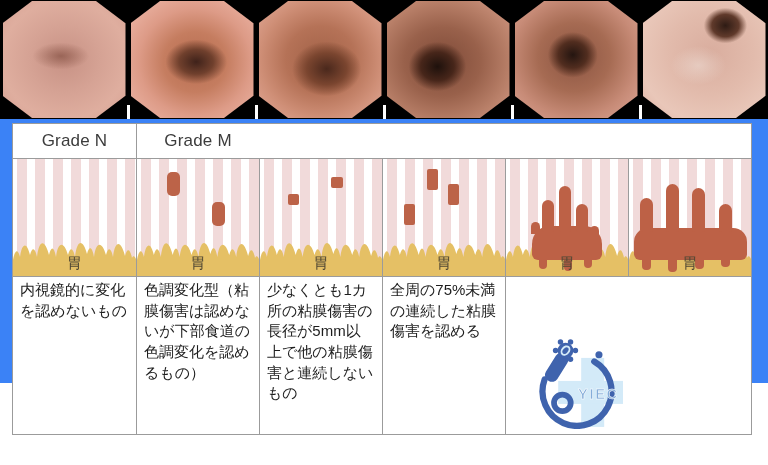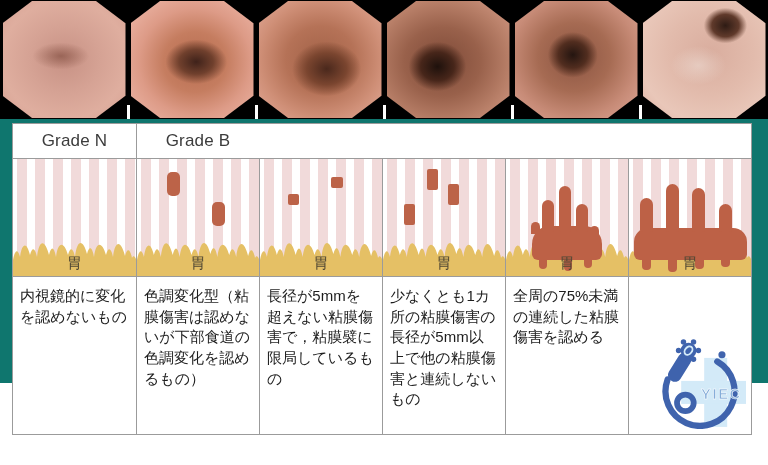--- a/index.html
+++ b/index.html
@@ -1,18 +1,18 @@
 <!DOCTYPE html>
 <html><head>
 <meta charset="utf-8">
 <style>
   * { margin:0; padding:0; box-sizing:border-box; }
   html,body { width:768px; height:465px; background:#ffffff; overflow:hidden;
               font-family:"Liberation Sans","DejaVu Sans",sans-serif; }
-  .figure { position:relative; width:768px; height:383px; background:#0f766e; }
+  .figure { position:relative; width:768px; height:383px; background:#3b82f6; }
 
   
   .photo-strip { position:absolute; left:0; top:0; width:768px; height:119px;
                  background:#000; display:flex; }
   .photo-cell { position:relative; width:16.6667%; height:100%;
                 display:flex; justify-content:center; }
   .photo-cell + .photo-cell::before { content:""; position:absolute; left:-1px; bottom:0;
                 width:3px; height:14px; background:#fff; z-index:3; }
   .endo-photo { width:123px; height:117px; margin-top:1px;
     clip-path:polygon(24% 0,76% 0,100% 19%,100% 81%,76% 100%,24% 100%,0 81%,0 19%); }
@@ -79,21 +79,21 @@
   .d-f1 { left:11px; bottom:44px; width:13px; height:34px; }
   .d-f2 { left:37px; bottom:44px; width:13px; height:48px; }
   .d-f3 { left:63px; bottom:44px; width:13px; height:44px; }
   .d-f4 { left:90px; bottom:44px; width:13px; height:28px; }
   .d-d1 { left:13px; bottom:6px; width:9px; height:13px; }
   .d-d2 { left:39px; bottom:4px; width:9px; height:15px; }
   .d-d3 { left:66px; bottom:7px; width:9px; height:12px; }
   .d-d4 { left:92px; bottom:9px; width:9px; height:10px; }
 
   .text-row { height:158px; }
-  .text-cell { padding:9px 8px 0 7px; font-size:15px; line-height:1.38;
+  .text-cell { padding:3px 8px 0 7px; font-size:15px; line-height:1.38;
                color:#1d1d1d; }
   .yiec-logo { position:absolute; right:5px; bottom:5px; width:92px; height:92px; }
 
   
   .caption { position:absolute; left:70px; top:440px; font-size:19px; font-weight:bold;
              color:#141414; letter-spacing:1px; }
 </style>
 </head>
 <body>
 
@@ -117,21 +117,21 @@
       </div>
     <div class="photo-cell">
         <div class="endo-photo p-d"></div>
       </div>
   </div>
 
   <div class="clf-table">
 
     <div class="row header-row">
       <div class="cell header-cell">Grade N</div>
-      <div class="cell header-cell">Grade B</div>
+      <div class="cell header-cell">Grade M</div>
     </div>
 
     <div class="row diagram-row">
 
       <div class="cell diagram-cell">
         <svg class="stomach" viewBox="0 0 123 42" preserveAspectRatio="none">
             <path fill="#e5c065" d="M0,42 V26 C2,15 5,15 7,23 C9,8 14,8 17,21 C19,13 22,13 24,23 C26,5 32,5 36,21 C38,12 41,12 43,23 C45,7 51,7 55,21 C57,13 60,13 62,23 C64,5 70,5 74,20 C76,12 79,12 81,23 C83,7 89,7 93,21 C95,13 98,13 100,23 C102,6 108,6 112,22 C114,14 117,14 119,24 C120,21 122,22 123,25 V42 Z"></path>
           </svg>
         <div class="stomach-label">胃</div>
       </div>
@@ -193,21 +193,20 @@
         <span class="mound drip d-d2"></span>
         <span class="mound drip d-d3"></span>
         <span class="mound drip d-d4"></span>
         <div class="stomach-label">胃</div>
       </div>
     </div>
 
     <div class="row text-row">
       <div class="cell text-cell"><span>内視鏡的に変化を認めないもの</span></div>
       <div class="cell text-cell"><span>色調変化型（粘膜傷害は認めないが下部食道の色調変化を認めるもの）</span></div>
-      <div class="cell text-cell"><span>長径が5mmを超えない粘膜傷害で，粘膜襞に限局しているもの</span></div>
       <div class="cell text-cell"><span>少なくとも1カ所の粘膜傷害の長径が5mm以上で他の粘膜傷害と連続しないもの</span></div>
       <div class="cell text-cell"><span>全周の75%未満の連続した粘膜傷害を認める</span></div>
       <div class="cell text-cell">
         <svg class="yiec-logo" viewBox="0 0 88 88">
           <g>
             <rect x="48" y="20" width="22" height="66" fill="#d3eaf8"></rect>
             <rect x="26" y="42" width="62" height="22" fill="#d3eaf8"></rect>
           </g>
           <path d="M 60.5,23.4 A 33,33 0 1 1 13,40.7" fill="none" stroke="#3f63ad" stroke-width="6" stroke-linecap="round"></path>
           <circle cx="65" cy="17" r="3.4" fill="#3f63ad"></circle>

